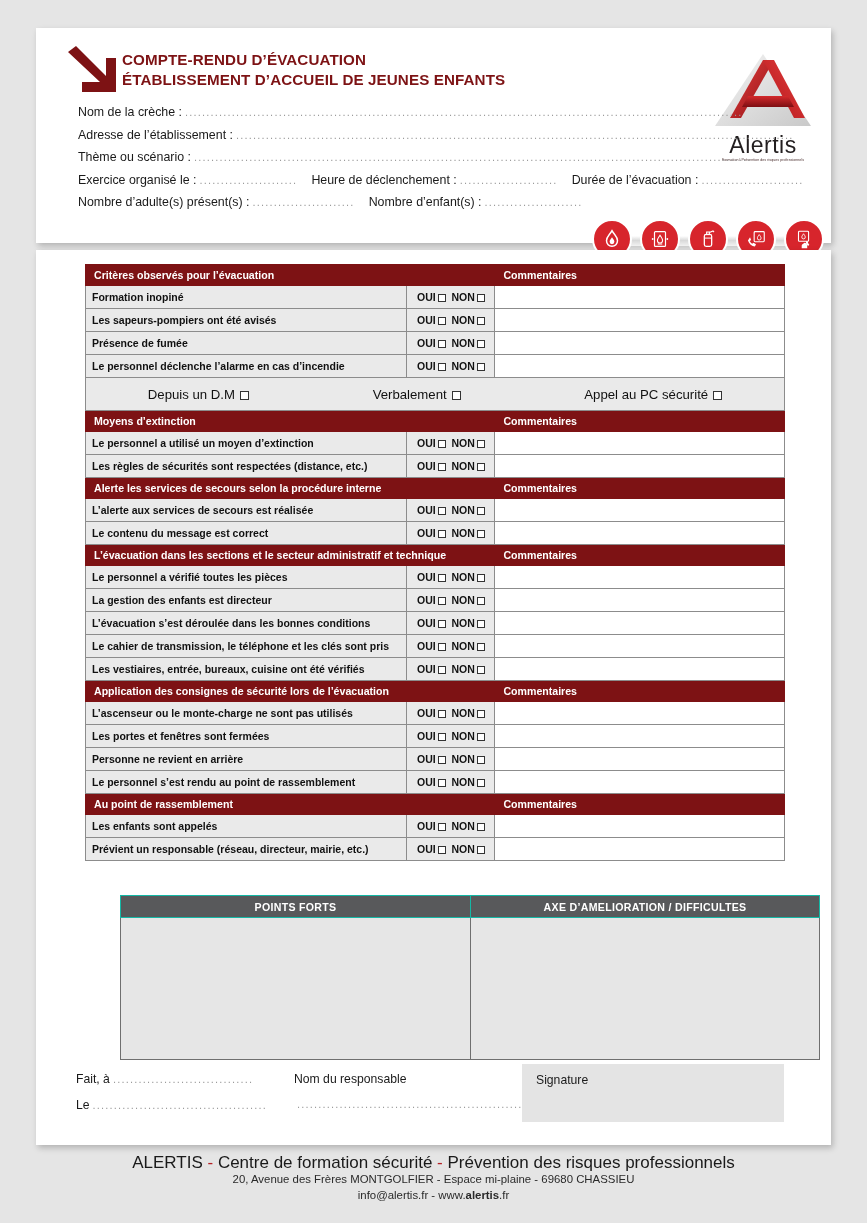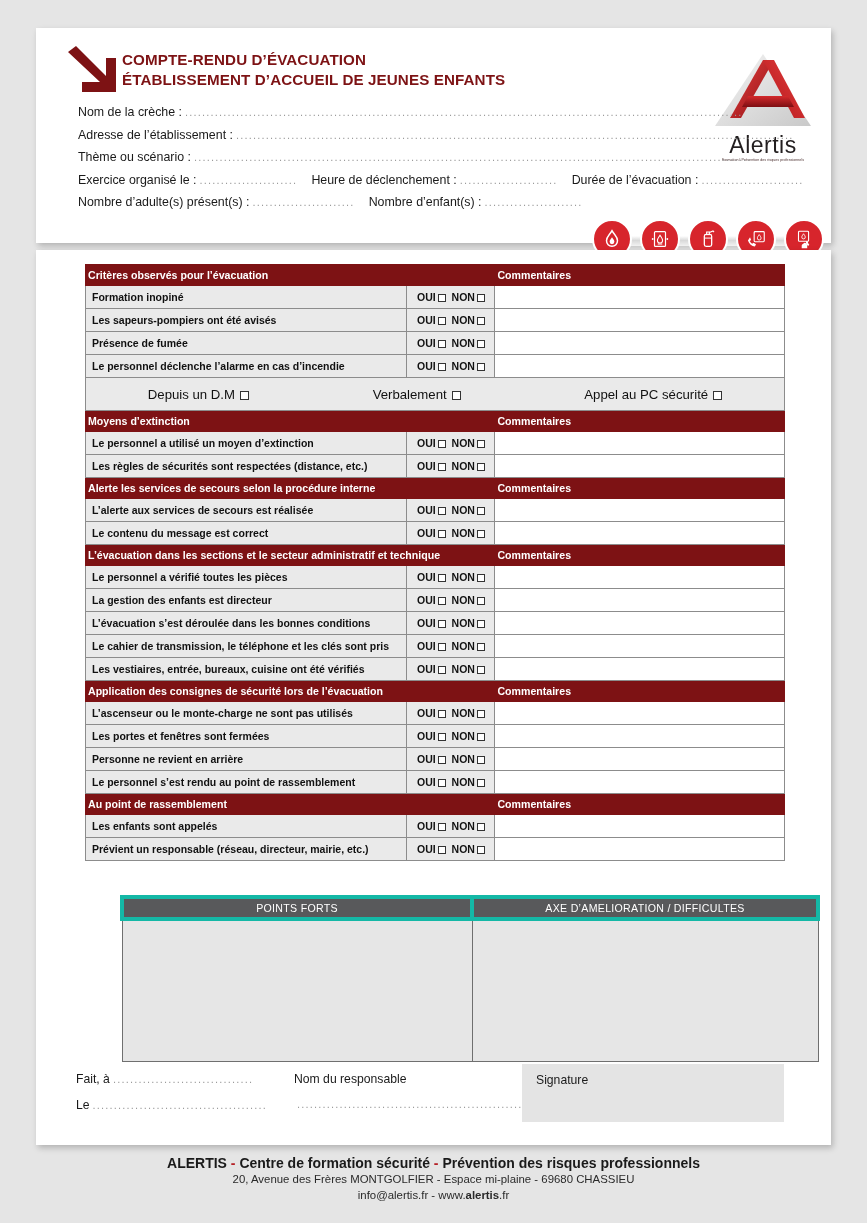--- a/index.html
+++ b/index.html
@@ -67,60 +67,60 @@
     background: #d7252c; border: 2px solid #ffffff;
     display: flex; align-items: center; justify-content: center;
   }
   .ico svg { display: block; }
 
   
   .tbl { position: absolute; left: 49px; top: 14px; width: 700px; border-collapse: collapse; }
   .tbl td { border: 1px solid #8c8c8c; font-size: 11px; color: #111; }
   .tbl tr.secthead td {
     background: #7d1214; color: #ffffff; font-weight: bold; font-size: 10.6px;
-    padding: 4px 2px; border: 1px solid #7d1214; height: 18px;
+    padding: 4px 8px; border: 1px solid #7d1214; height: 18px;
   }
   .tbl td.crit { width: 322px; background: #eaeaea; padding: 5px 6px; height: 21px; font-weight: bold; font-size: 10.5px;}
   .tbl td.yn  { width: 88px; background: #eaeaea; text-align: center; font-weight: bold;
                 font-size: 10.5px; white-space: nowrap; padding: 5px 2px; }
   .tbl td.cmt { background: #ffffff; }
   .tbl td.cmt-head { width: 290px; }
   .cbx { display: inline-block; width: 8px; height: 8px; border: 1px solid #333;
          background: #fff; vertical-align: -1px; margin-left: 2px; }
   .tbl tr.triple td {
     background: #eaeaea; height: 33px; text-align: center; font-size: 13.2px; color: #111;
     padding: 0;
   }
   .triple-inner { display: flex; align-items: center; justify-content: space-around; width: 100%; }
   .triple-inner span { white-space: nowrap; }
   .triple-inner .cbx { width: 9px; height: 9px; margin-left: 5px; }
 
   
   .pf { position: absolute; left: 84px; top: 645px; width: 700px; border-collapse: collapse; }
   .pf th {
-    background: #58595b; color: #ffffff; font-size: 10.6px; font-weight: normal;
-    letter-spacing: 0.3px; height: 22px; border: 4px solid #14b8a6; padding: 0;
+    background: #58595b; color: #ffffff; font-size: 10.6px; font-weight: bold;
+    letter-spacing: 0.3px; height: 22px; border: 1px solid #14b8a6; padding: 0;
   }
   .pf td { background: #e6e6e6; border: 1px solid #6f6f6f; height: 142px; }
   .pf .c1 { width: 350px; }
 
   
   .sig { position: absolute; left: 40px; top: 822px; width: 716px; height: 70px; }
   .sig .col-a { position: absolute; left: 0; top: 0; width: 210px; font-size: 12.2px; color: #1a1a1a; }
   .sig .col-b { position: absolute; left: 218px; top: 0; width: 232px; font-size: 12.2px; color: #1a1a1a; }
   .sig .sline { display: flex; align-items: baseline; height: 26px; }
   .sig .box {
     position: absolute; left: 446px; top: -8px; width: 262px; height: 58px;
     background: #e4e4e4;
   }
   .sig .box span { display: block; padding: 9px 0 0 14px; font-size: 12.2px; color: #1a1a1a; }
 
   
   .footer { position: absolute; left: 0; top: 1155px; width: 867px; text-align: center; }
-  .footer .f1 { font-size: 14px; font-weight: bold; color: #1a1a1a; line-height: 16px; }
+  .footer .f1 { font-size: 17px; font-weight: normal; color: #1a1a1a; line-height: 16px; }
   .footer .f1 .sep { color: #b52025; }
   .footer .f2 { font-size: 11.4px; color: #2a2a2a; line-height: 16px; }
   .footer .f3 { font-size: 11.4px; color: #2a2a2a; line-height: 16px; }
   .footer .f3 b { font-weight: bold; }
 </style>
 </head>
 <body>
 
 <div class="page-wrap">
 

